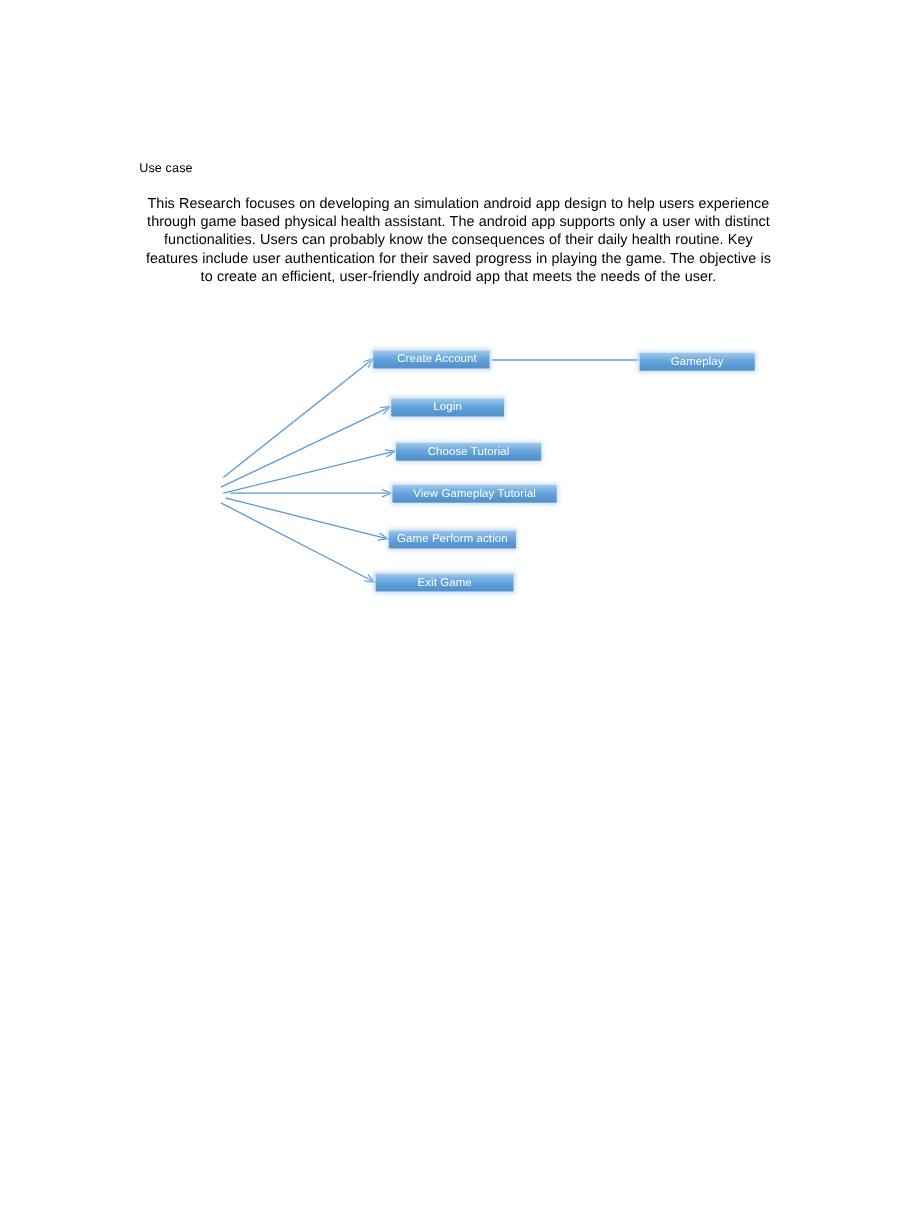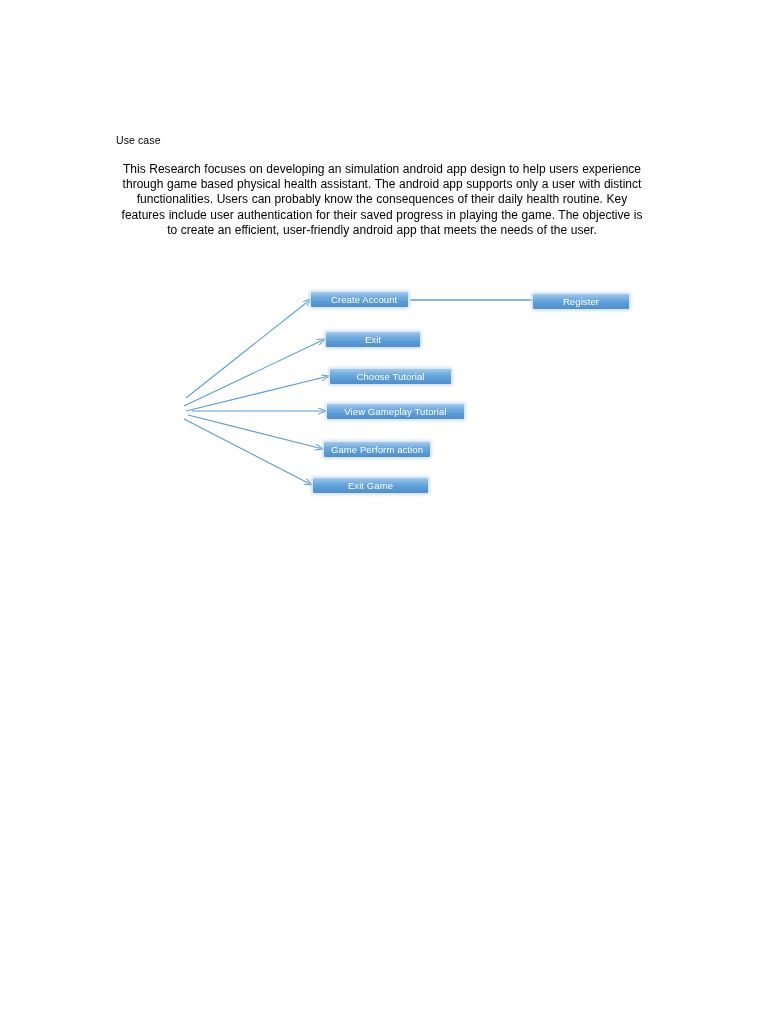--- a/index.html
+++ b/index.html
@@ -146,23 +146,23 @@
       <line x1="188" y1="415" x2="323" y2="449" stroke="#5B9BD5" stroke-width="1.1" marker-end="url(#ah)"></line>
 
       <line x1="184" y1="419" x2="312" y2="485" stroke="#5B9BD5" stroke-width="1.1" marker-end="url(#ah)"></line>
 
       <line x1="410" y1="300" x2="533" y2="300" stroke="#5B9BD5" stroke-width="1.3"></line>
     </svg>
 
 
     <div class="usecase" id="uc-create-account">Create Account</div>
 
-    <div class="usecase" id="uc-register">Register</div>
+    <div class="usecase" id="uc-register">Gameplay</div>
 
-    <div class="usecase" id="uc-login">Exit</div>
+    <div class="usecase" id="uc-login">Login</div>
 
     <div class="usecase" id="uc-choose-character">Choose Tutorial</div>
 
     <div class="usecase" id="uc-view-tutorial">View Gameplay Tutorial</div>
 
     <div class="usecase" id="uc-game-perform">Game Perform action</div>
 
     <div class="usecase" id="uc-exit-game">Exit Game</div>
 
   </div>

